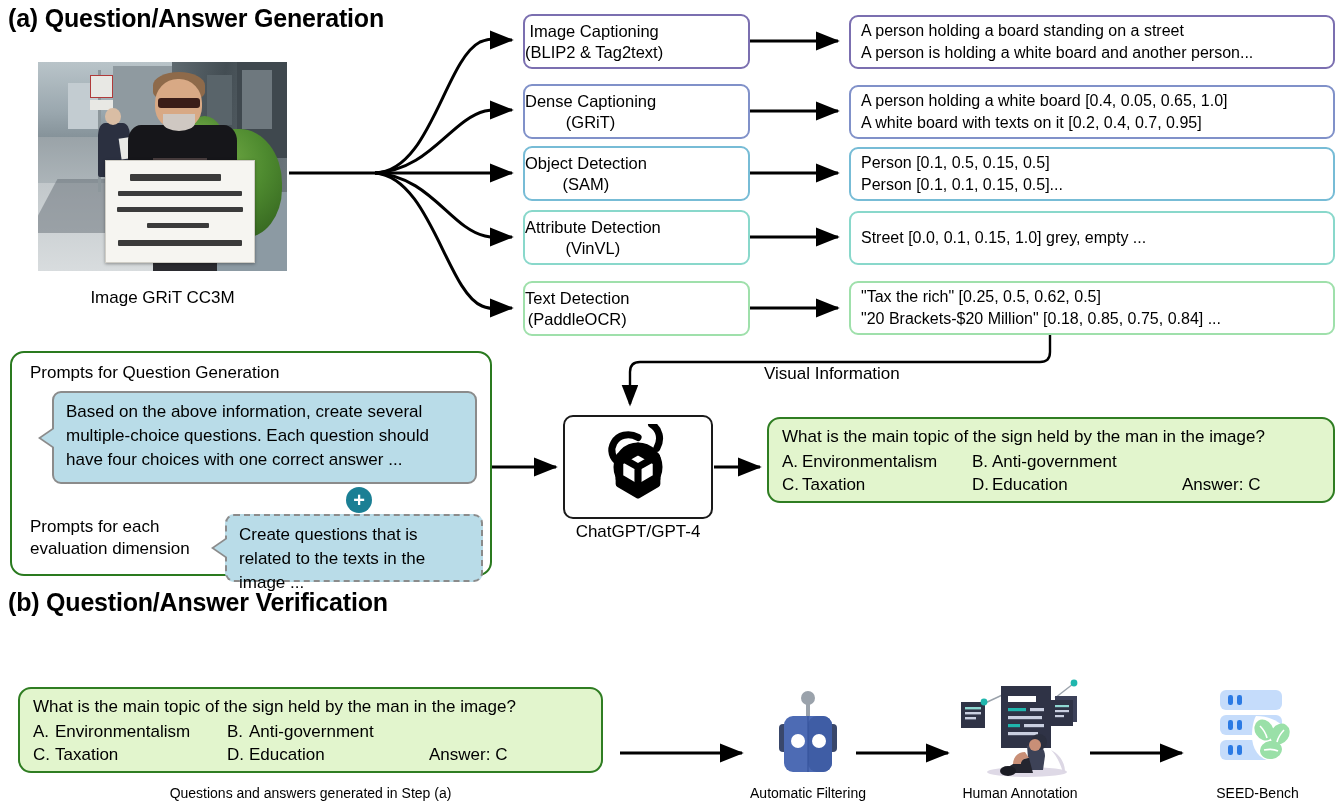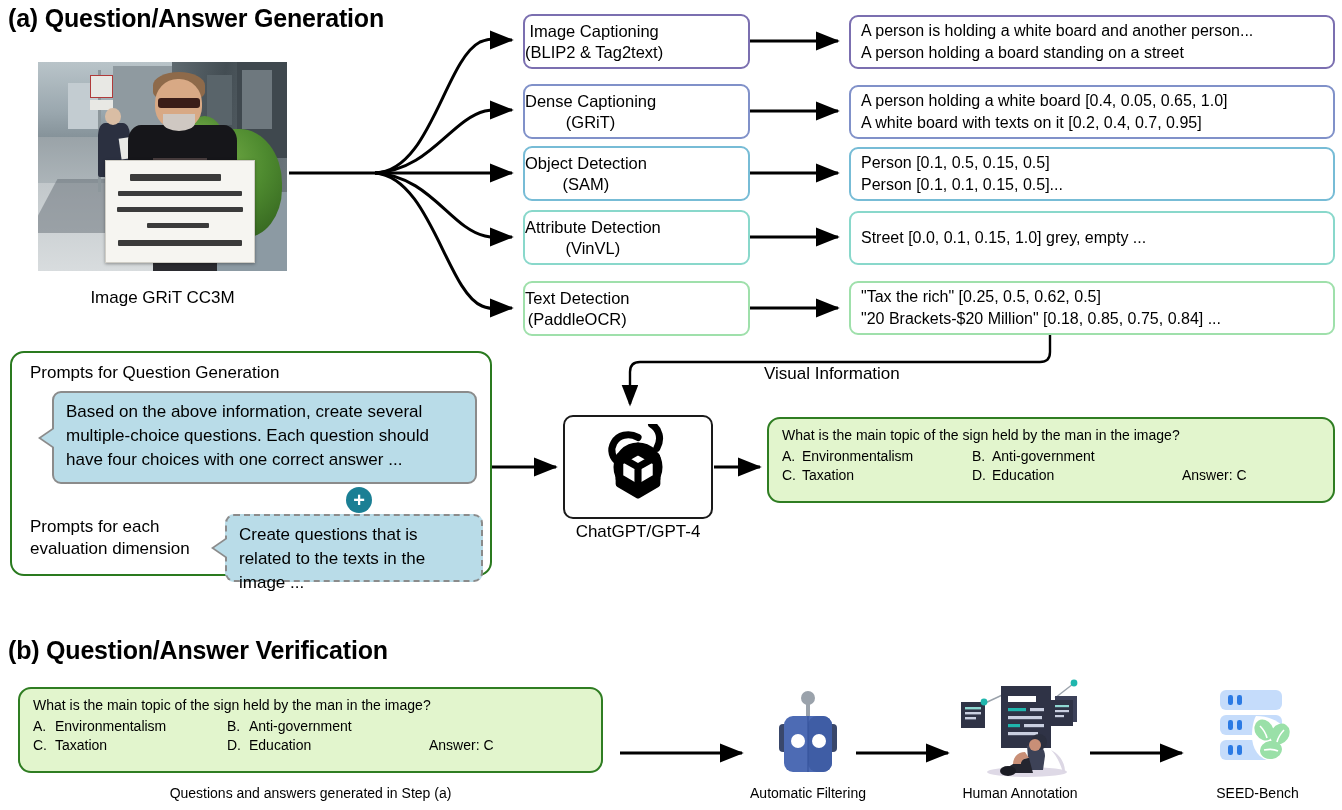--- a/index.html
+++ b/index.html
@@ -145,21 +145,21 @@
   }
   .gpt-caption { position:absolute; font-size:17px; text-align:center; }
 
   
   .qabox {
     position:absolute;
     border:2.5px solid #2f7d22;
     border-radius:13px;
     background:#e2f5cd;
     padding:7px 13px;
-    font-size:14px;
+    font-size:17px;
     line-height:1.35;
   }
   .qa-q { display:block; margin-bottom:2px; }
   .qa-row { display:flex; }
   .qa-row span { display:inline-block; }
 
   
   .bcap { position:absolute; font-size:14px; text-align:center; }
 
   svg { display:block; }
@@ -274,22 +274,22 @@
   </div>
 </div>
 <div class="rbox proc" style="left:523px; top:281px; width:227px; height:55px; border-color:#9fe0ab;">
   <div>
     <span class="l1">Text Detection</span>
     <span class="l2">(PaddleOCR)</span>
   </div>
 </div>
 
 <div class="outbox" style="left:849px; top:15px; width:486px; height:54px; border-color:#7b6fb0;">
+  <span>A person holding a board standing on a street</span>
   <span>A person is holding a white board and another person...</span>
-  <span>A person holding a board standing on a street</span>
 </div>
 <div class="outbox" style="left:849px; top:85px; width:486px; height:54px; border-color:#8091c9;">
   <span>A person holding a white board [0.4, 0.05, 0.65, 1.0]</span>
   <span>A white board with texts on it [0.2, 0.4, 0.7, 0.95]</span>
 </div>
 <div class="outbox" style="left:849px; top:147px; width:486px; height:54px; border-color:#77bcd6;">
   <span>Person [0.1, 0.5, 0.15, 0.5]</span>
   <span>Person [0.1, 0.1, 0.15, 0.5]...</span>
 </div>
 <div class="outbox" style="left:849px; top:211px; width:486px; height:54px; border-color:#89d8cb;">
@@ -353,21 +353,21 @@
   </div>
   <div class="qa-row">
     <span style="width:20px;">C.</span>
     <span style="width:170px;">Taxation</span>
     <span style="width:20px;">D.</span>
     <span style="width:190px;">Education</span>
     <span>Answer: C</span>
   </div>
 </div>
 
-<div class="section-title abs" style="left:8px; top:636px;">(b) Question/Answer Verification</div>
+<div class="section-title abs" style="left:8px; top:588px;">(b) Question/Answer Verification</div>
 
 <div class="qabox" style="left:18px; top:687px; width:585px; height:86px;">
   <span class="qa-q">What is the main topic of the sign held by the man in the image?</span>
   <div class="qa-row">
     <span style="width:22px;">A.</span>
     <span style="width:172px;">Environmentalism</span>
     <span style="width:22px;">B.</span>
     <span>Anti-government</span>
   </div>
   <div class="qa-row">

